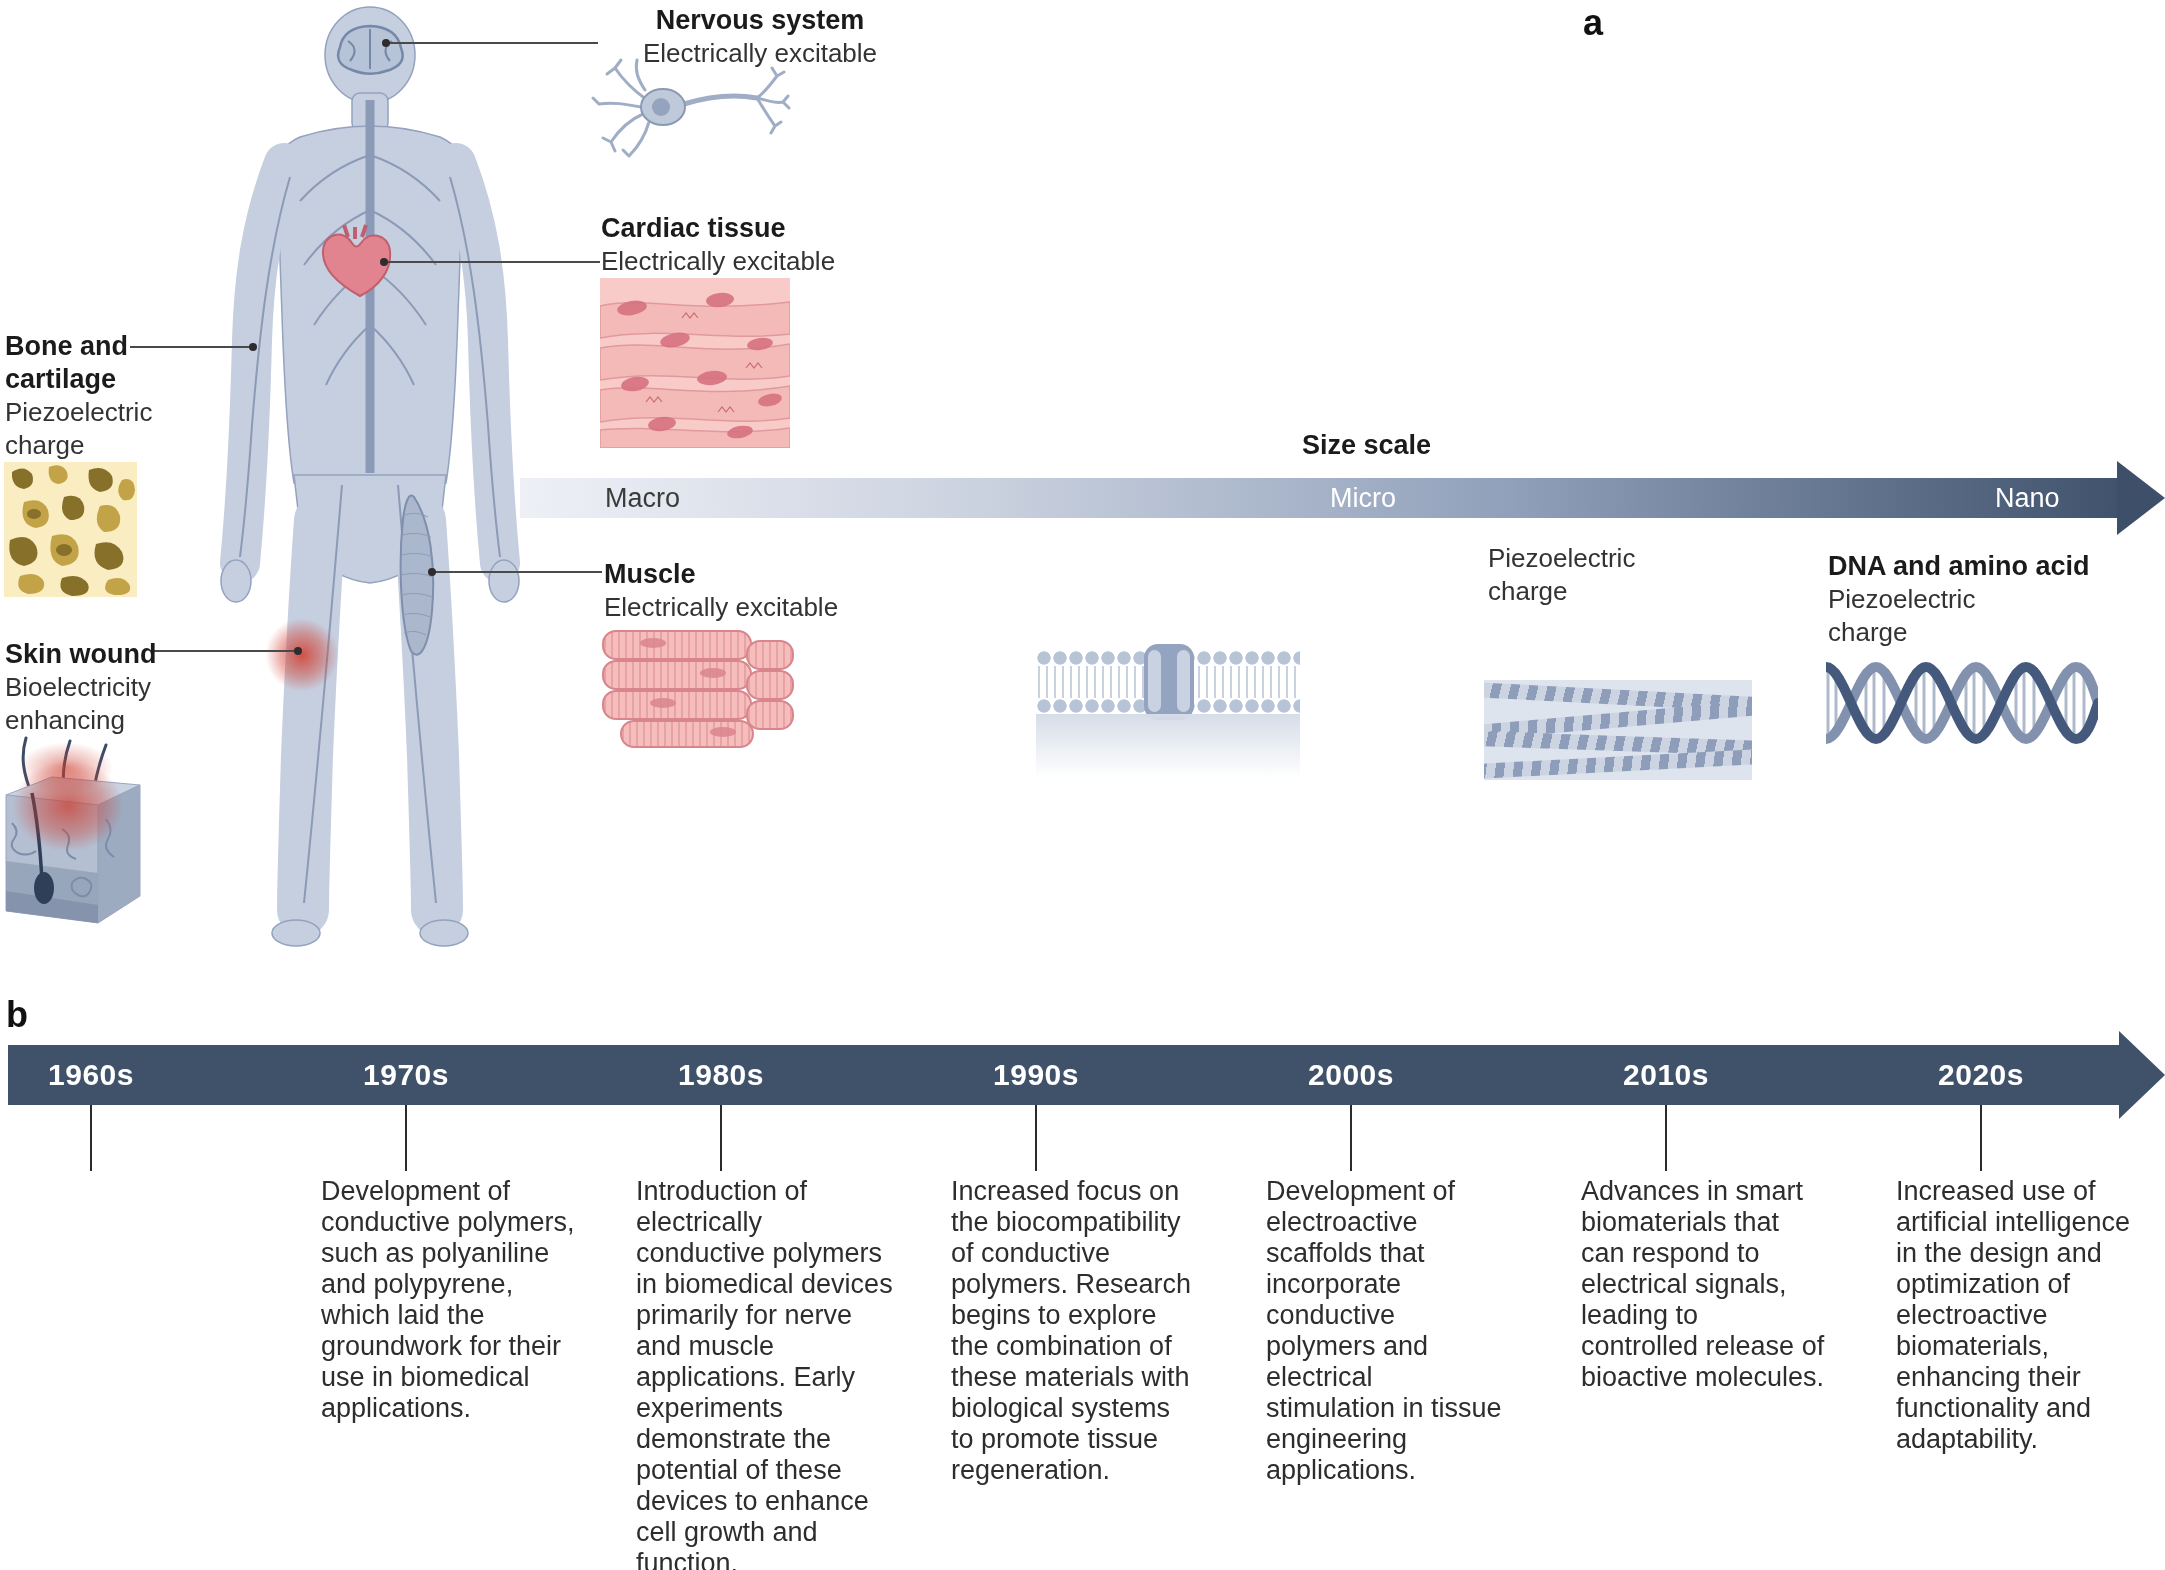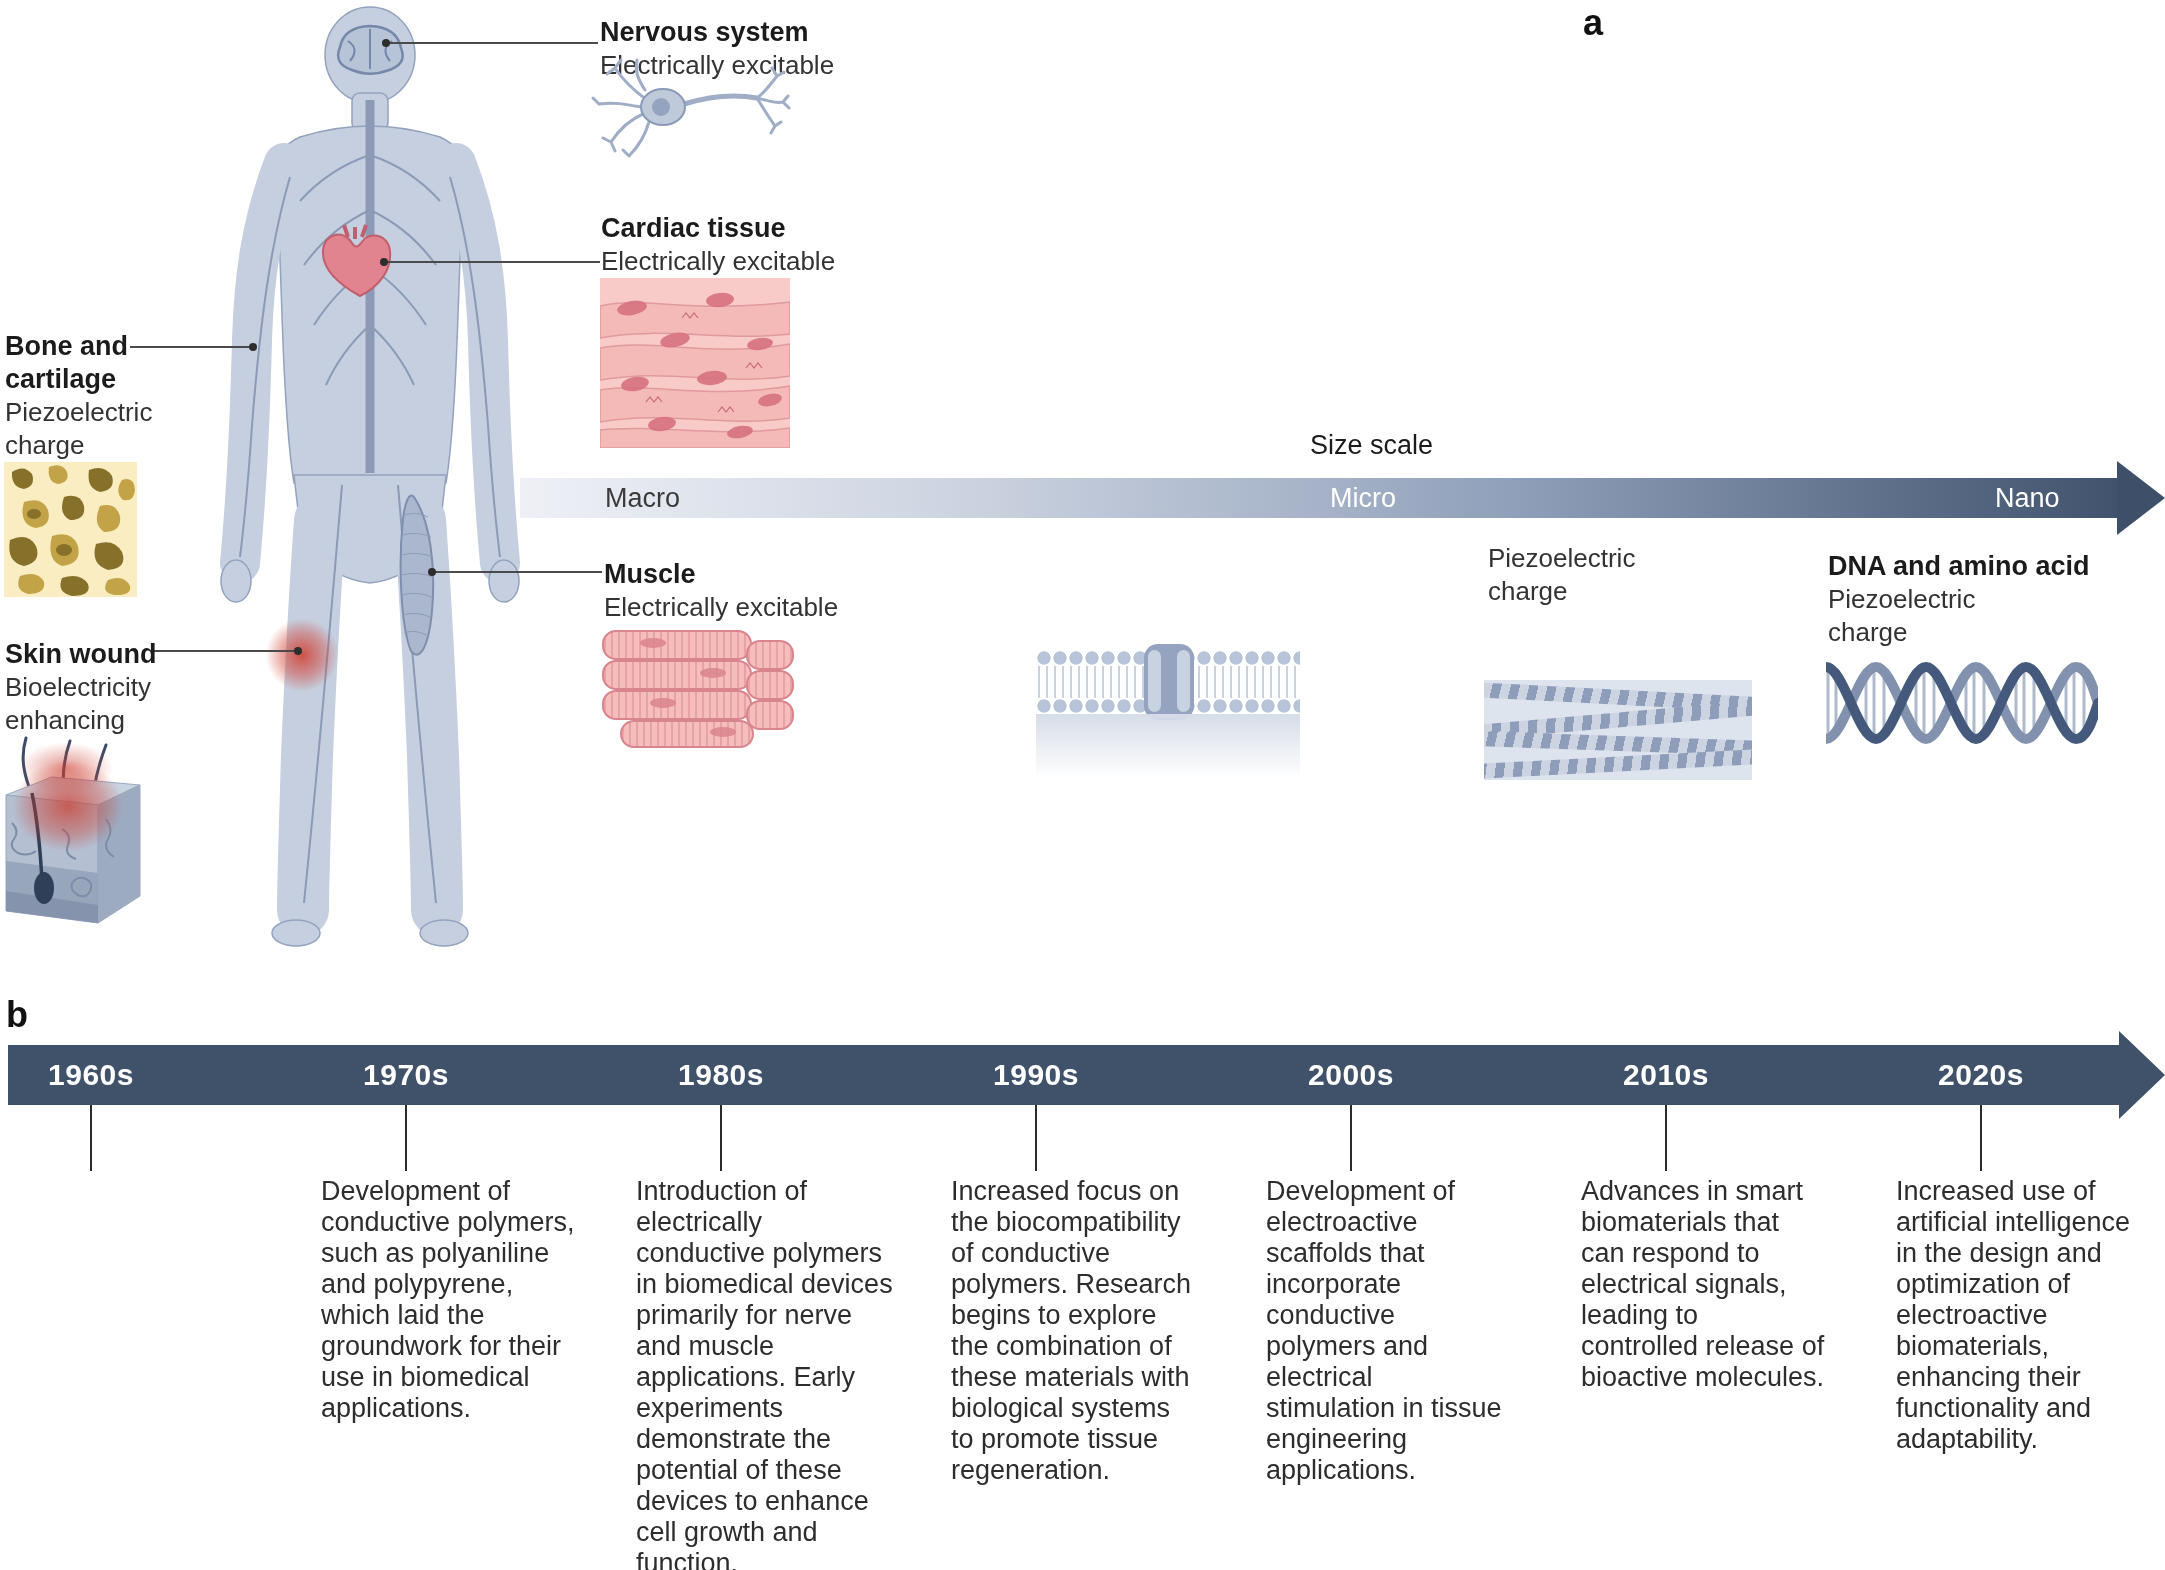--- a/index.html
+++ b/index.html
@@ -7,21 +7,21 @@
           font-family:"Liberation Sans",sans-serif;color:#222;}
   .abs{position:absolute;}
   .panel-letter{font-size:36px;font-weight:800;color:#111;}
   .ann-title{font-size:27px;font-weight:700;color:#1b1b1b;line-height:33px;white-space:pre-line;}
   .ann-sub{font-size:26px;font-weight:400;color:#333;line-height:33px;white-space:pre-line;}
   .leader{height:2px;background:#4a4a4a;}
   .leader-dot{width:8px;height:8px;border-radius:50%;background:#2d2d2d;}
   .scale-band{background:linear-gradient(90deg,#eef0f6 0%,#ccd3e0 28%,#90a0ba 62%,#40526c 100%);}
   .scale-head{width:0;height:0;border-left:48px solid #3e5069;border-top:37px solid transparent;border-bottom:37px solid transparent;}
   .scale-label{font-size:27px;line-height:40px;}
-  .scale-title{font-size:27px;font-weight:400;color:#1b1b1b;margin-left:8px;}
+  .scale-title{font-size:27px;font-weight:700;color:#1b1b1b;}
   .tl-bar{background:#40516a;}
   .tl-head{width:0;height:0;border-left:46px solid #40516a;border-top:44px solid transparent;border-bottom:44px solid transparent;}
   .decade{font-size:30px;font-weight:700;color:#ffffff;letter-spacing:.5px;text-align:center;width:150px;line-height:60px;}
   .tick{width:2px;background:#2b2b2b;height:66px;}
   .tl-text{font-size:27px;line-height:31px;color:#2d2d2d;width:300px;white-space:pre-line;}
   
   .cyl{position:absolute;background:repeating-linear-gradient(90deg,rgba(201,106,117,.32) 0 2px,rgba(0,0,0,0) 2px 7px),#f6bdbd;
        border:2px solid #d9858d;border-radius:14px;}
   .nucleus{position:absolute;width:26px;height:10px;border-radius:50%;background:#d9858d;opacity:.85;}
   .heads{position:absolute;height:16px;background-image:radial-gradient(circle 7px at 8px 8px,#b7c3d6 6.3px,rgba(0,0,0,0) 7px);background-size:16px 16px;}
@@ -109,21 +109,21 @@
   <div class="abs leader-dot" style="left:382px;top:39px;"></div>
   <div class="abs leader" style="left:385px;top:261px;width:215px;"></div>
   <div class="abs leader-dot" style="left:380px;top:258px;"></div>
   <div class="abs leader" style="left:130px;top:346px;width:124px;"></div>
   <div class="abs leader-dot" style="left:249px;top:343px;"></div>
   <div class="abs leader" style="left:152px;top:650px;width:148px;"></div>
   <div class="abs leader-dot" style="left:294px;top:647px;"></div>
   <div class="abs leader" style="left:434px;top:571px;width:168px;"></div>
   <div class="abs leader-dot" style="left:428px;top:568px;"></div>
 
-  <div class="abs" style="left:600px;top:16px;width:320px;">
+  <div class="abs" style="left:600px;top:4px;width:320px;text-align:center;">
     <div class="ann-title">Nervous system</div>
     <div class="ann-sub">Electrically excitable</div>
   </div>
   <div class="abs" style="left:601px;top:212px;width:320px;">
     <div class="ann-title">Cardiac tissue</div>
     <div class="ann-sub">Electrically excitable</div>
   </div>
   <div class="abs" style="left:5px;top:330px;width:190px;">
     <div class="ann-title">Bone and
 cartilage</div>

